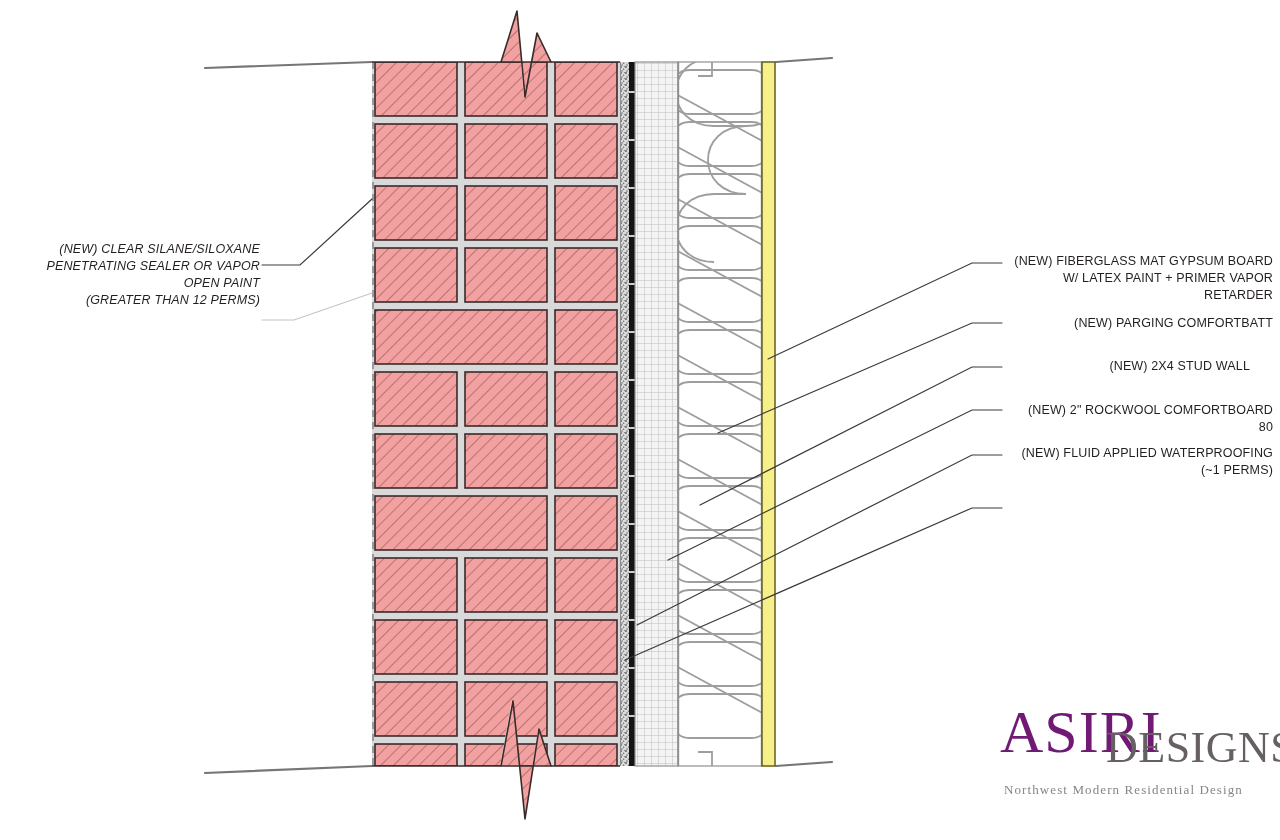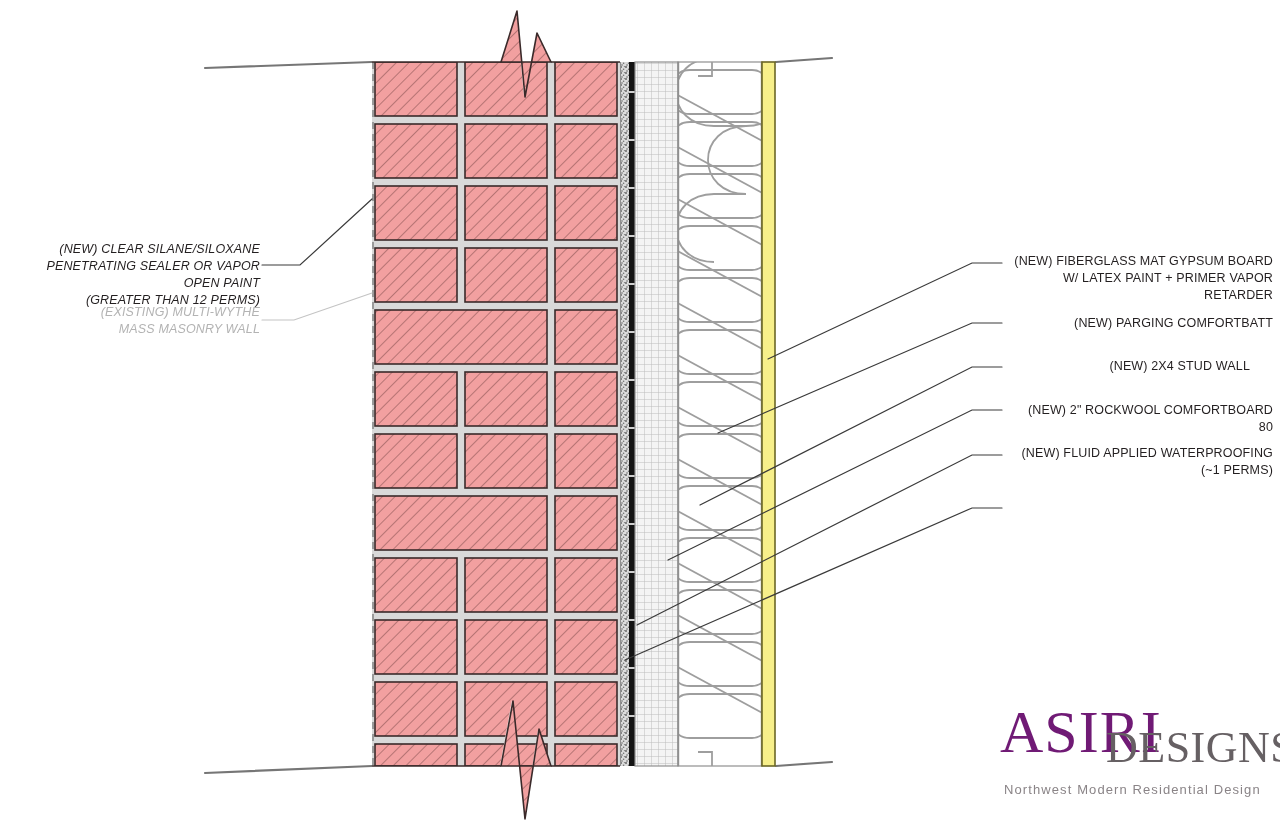--- a/index.html
+++ b/index.html
@@ -74,21 +74,21 @@
     font-family: "Liberation Serif", serif;
     font-size: 44px;
     line-height: 44px;
     letter-spacing: 0.5px;
     color: #666063;
   }
   #logo .tagline {
     position: absolute;
     left: 8px;
     top: 80px;
-    font-family: Liberation Sans, sans-serif;
+    font-family: Liberation Serif, serif;
     font-size: 13px;
     letter-spacing: 1.1px;
     color: #8a8487;
     white-space: nowrap;
   }
 </style>
 </head>
 <body>
 
 <div id="stage">
@@ -328,22 +328,20 @@
       <path d="M1002,455 L972,455 L637,625"></path>
 
       <path d="M1002,508 L972,508 L625,660"></path>
     </g>
   </svg>
 
   <div class="label left" style="left:10px; top:241px; width:250px;">(NEW) CLEAR SILANE/SILOXANE
 PENETRATING SEALER OR VAPOR OPEN PAINT
 (GREATER THAN 12 PERMS)</div>
 
-  <div class="label left faded" style="left:10px; top:304px; width:250px;">(EXISTING) MULTI-WYTHE
-MASS MASONRY WALL</div>
 
   <div class="label right" style="left:1011px; top:253px; width:262px;">(NEW) FIBERGLASS MAT GYPSUM BOARD
 W/ LATEX PAINT + PRIMER VAPOR RETARDER</div>
 
   <div class="label right" style="left:1011px; top:315px; width:262px;">(NEW) PARGING COMFORTBATT</div>
 
   <div class="label right" style="left:988px; top:358px; width:262px;">(NEW) 2X4 STUD WALL</div>
 
   <div class="label right" style="left:1011px; top:402px; width:262px;">(NEW) 2" ROCKWOOL COMFORTBOARD 80</div>
 

